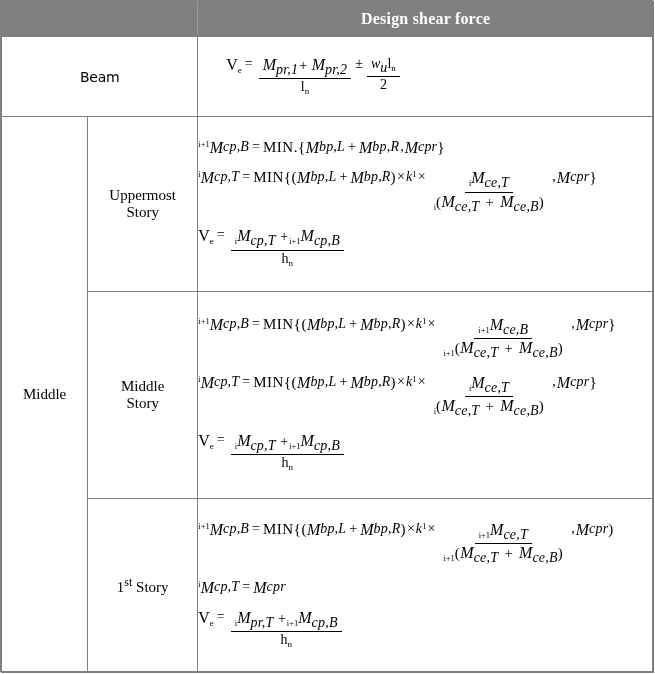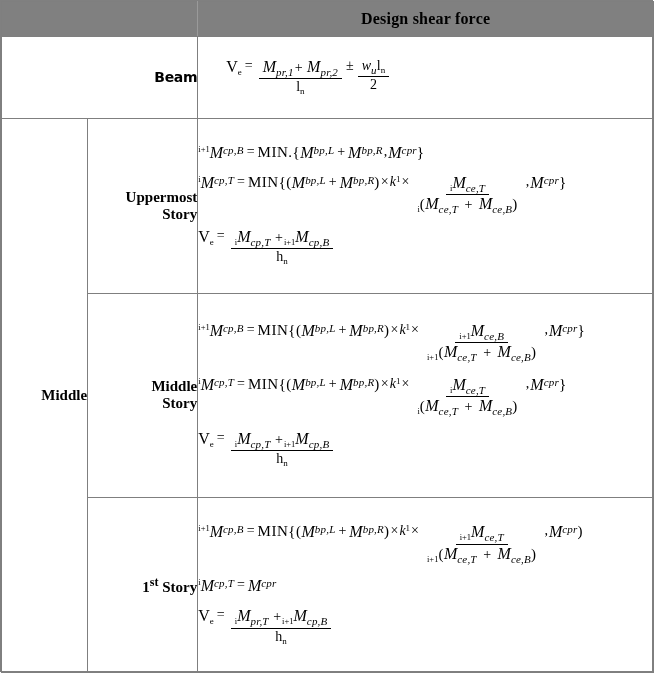--- a/index.html
+++ b/index.html
@@ -30,36 +30,36 @@
     table-layout: fixed;
   }
   table.design-table td, table.design-table th {
     border: 1px solid #7f7f7f;
     padding: 0;
     vertical-align: middle;
   }
 
   .hdr {
     background: #808080;
-    color: #000000;
+    color: #ffffff;
     font-weight: bold;
     font-size: 16px;
     text-align: center;
     height: 34px;
     letter-spacing: .2px;
     font-family: "Liberation Serif", "DejaVu Serif", serif;
   }
   .hdr-blank {
     background: #808080;
     border-right: 1px solid #9a9a9a !important;
   }
 
   .rowlabel {
-    text-align: right;
-    font-weight: bold;
+    text-align: center;
+    font-weight: normal;
     font-size: 15px;
     font-family: "Liberation Serif", "DejaVu Serif", serif;
   }
   .rowlabel.beam {
     font-family: "DejaVu Sans", "Liberation Sans", sans-serif;
     font-size: 14px;
     letter-spacing: -0.3px;
   }
   .rowlabel .sup { font-size: 12px; vertical-align: super; }
 
@@ -84,21 +84,21 @@
   .math.blk { margin: 14px 0; }
   .math.blk-tight { margin: 10px 0; }
 
   .mi { font-style: italic; font-family: "Liberation Serif","DejaVu Serif",serif; }
   .mi-cap { font-style: italic; font-size: 16px; }
   .mop { font-size: 15px; letter-spacing: .5px; }
   .op { padding: 0 3px; }
   .op-tight { padding: 0 1px; }
   .roman { font-style: normal; }
 
-  sub.s  { font-size: 11px; font-style: italic; vertical-align: -0.32em; letter-spacing: .2px;}
+  sub.s  { font-size: 14px; font-style: italic; vertical-align: -0.32em; letter-spacing: .2px;}
   sub.sr { font-size: 9px; font-style: normal; vertical-align: -0.32em; }
   .presm { font-size: 8.5px; vertical-align: -0.3em; }
 
   
   .frac {
     display: inline-flex;
     flex-direction: column;
     align-items: center;
     vertical-align: middle;
     margin: 0 3px;

